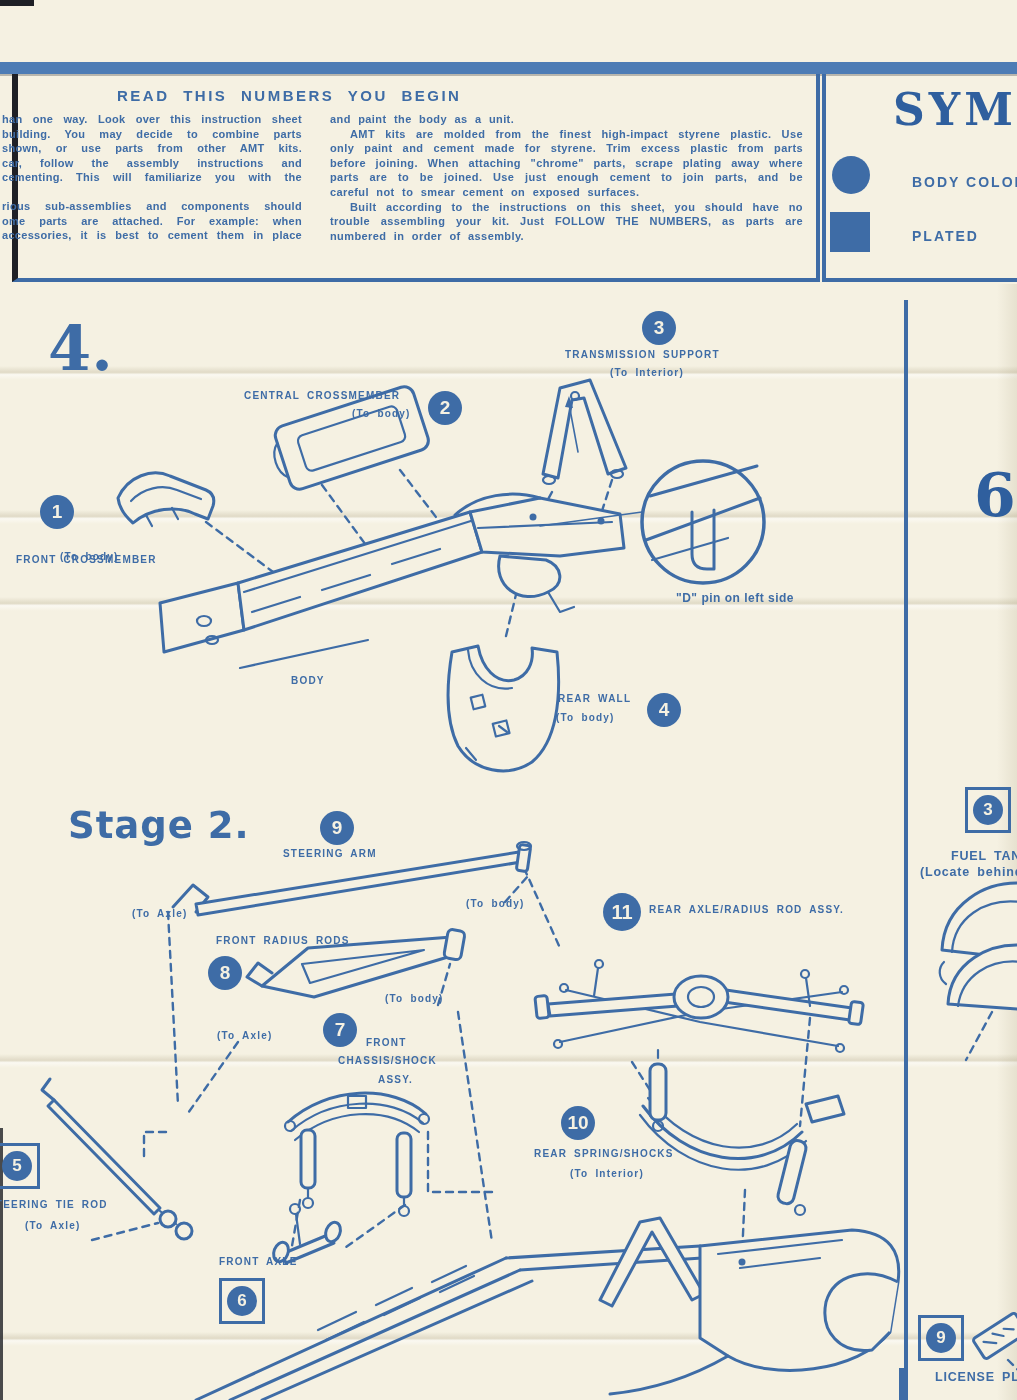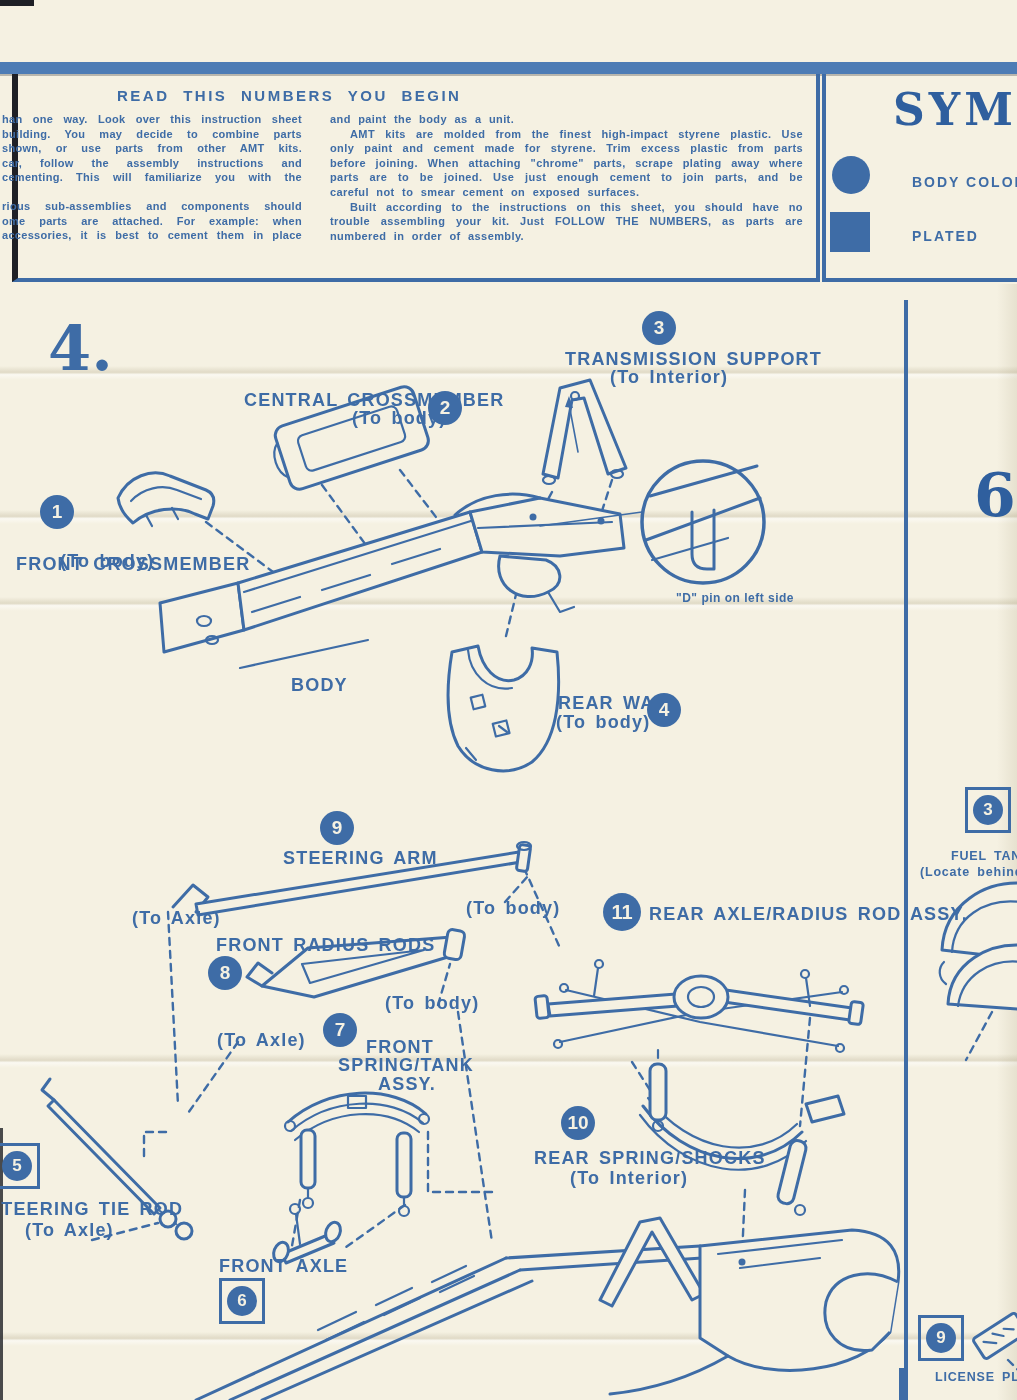--- a/index.html
+++ b/index.html
@@ -20,21 +20,21 @@
   .rpar.ind{text-indent:20px;}
   .sym-title{left:893px;top:84px;font-family:"DejaVu Serif",serif;font-weight:bold;font-size:44px;letter-spacing:4px;color:var(--ink-deep,#2f5f9e);white-space:nowrap;}
   .sym-circle{left:832px;top:156px;width:38px;height:38px;border-radius:50%;background:var(--ink,#3e6ca6);}
   .sym-square{left:830px;top:212px;width:40px;height:40px;background:var(--ink,#3e6ca6);}
   .sym-label{font-size:14px;font-weight:bold;letter-spacing:2px;white-space:nowrap;}
   
   .sec-num{left:48px;top:318px;font-family:"DejaVu Serif",serif;font-weight:bold;font-size:62px;line-height:1;}
   .sec-title{left:128px;top:330px;font-family:"DejaVu Serif",serif;font-weight:bold;font-size:40px;letter-spacing:5px;}
   .stage{font-family:"DejaVu Sans",sans-serif;font-weight:bold;font-size:37px;letter-spacing:1px;}
   
-  .lbl{font-size:18px;font-weight:bold;letter-spacing:1.2px;word-spacing:3px;white-space:nowrap;}
+  .lbl{font-size:10px;font-weight:bold;letter-spacing:1.2px;word-spacing:3px;white-space:nowrap;}
   .lbl.small{font-size:12.5px;letter-spacing:.8px;}
   .caption{font-size:12px;font-weight:bold;letter-spacing:.5px;white-space:nowrap;}
   .badge{width:34px;height:34px;border-radius:50%;background:var(--ink,#3e6ca6);color:var(--paper,#f5f1e2);
          display:flex;align-items:center;justify-content:center;font-size:19px;font-weight:bold;}
   .badge.b11{width:38px;height:38px;font-size:20px;}
   .sqbadge{width:46px;height:46px;border:3px solid var(--ink,#3e6ca6);display:flex;align-items:center;justify-content:center;box-sizing:border-box;}
   .sqbadge .badge{width:30px;height:30px;font-size:17px;}
   .bignum{font-family:"DejaVu Serif",serif;font-weight:bold;font-size:60px;color:var(--ink-deep,#2f5f9e);}
   .vdiv{background:var(--ink,#3e6ca6);}
   .chip-dark{background:var(--dark,#1e2026);}
@@ -90,20 +90,21 @@
     <div class="rline">accessories, it is best to cement them in place</div>
   </div>
 
   <div class="abs sym-title">SYMBOLS</div>
   <div class="abs sym-circle"></div>
   <div class="abs sym-label" style="left:912px;top:174px">BODY COLOR</div>
   <div class="abs sym-square"></div>
   <div class="abs sym-label" style="left:912px;top:228px">PLATED</div>
 
   <div class="abs sec-num">4.</div>
+  <div class="abs stage" style="left:68px;top:804px">Stage 2.</div>
   <div class="abs bignum" style="left:974px;top:460px">6</div>
 
   <svg class="abs art" width="1017" height="1400" viewBox="0 0 1017 1400">
 
     <g class="d">
       <path d="M206,522 L308,598"></path>
       <path d="M322,485 L374,556"></path>
       <path d="M400,470 L452,538"></path>
       <path d="M552,492 L538,518"></path>
       <path d="M612,480 L601,514"></path>
@@ -306,21 +307,21 @@
   <div class="abs lbl" style="left:132px;top:908px">(To Axle)</div>
   <div class="abs lbl" style="left:466px;top:898px">(To body)</div>
 
   <div class="abs lbl" style="left:216px;top:935px">FRONT RADIUS RODS</div>
   <div class="abs badge" style="left:208px;top:956px">8</div>
   <div class="abs lbl" style="left:385px;top:993px">(To body)</div>
   <div class="abs lbl" style="left:217px;top:1030px">(To Axle)</div>
 
   <div class="abs badge" style="left:323px;top:1013px">7</div>
   <div class="abs lbl" style="left:366px;top:1037px">FRONT</div>
-  <div class="abs lbl" style="left:338px;top:1055px">SPRING/TANK</div>
+  <div class="abs lbl" style="left:338px;top:1055px">CHASSIS/SHOCK</div>
   <div class="abs lbl" style="left:378px;top:1074px">ASSY.</div>
 
   <div class="abs badge b11" style="left:603px;top:893px">11</div>
   <div class="abs lbl" style="left:649px;top:904px">REAR AXLE/RADIUS ROD ASSY.</div>
 
   <div class="abs badge" style="left:561px;top:1106px">10</div>
   <div class="abs lbl" style="left:534px;top:1148px">REAR SPRING/SHOCKS</div>
   <div class="abs lbl" style="left:570px;top:1168px">(To Interior)</div>
 
   <div class="abs sqbadge" style="left:-6px;top:1143px">

